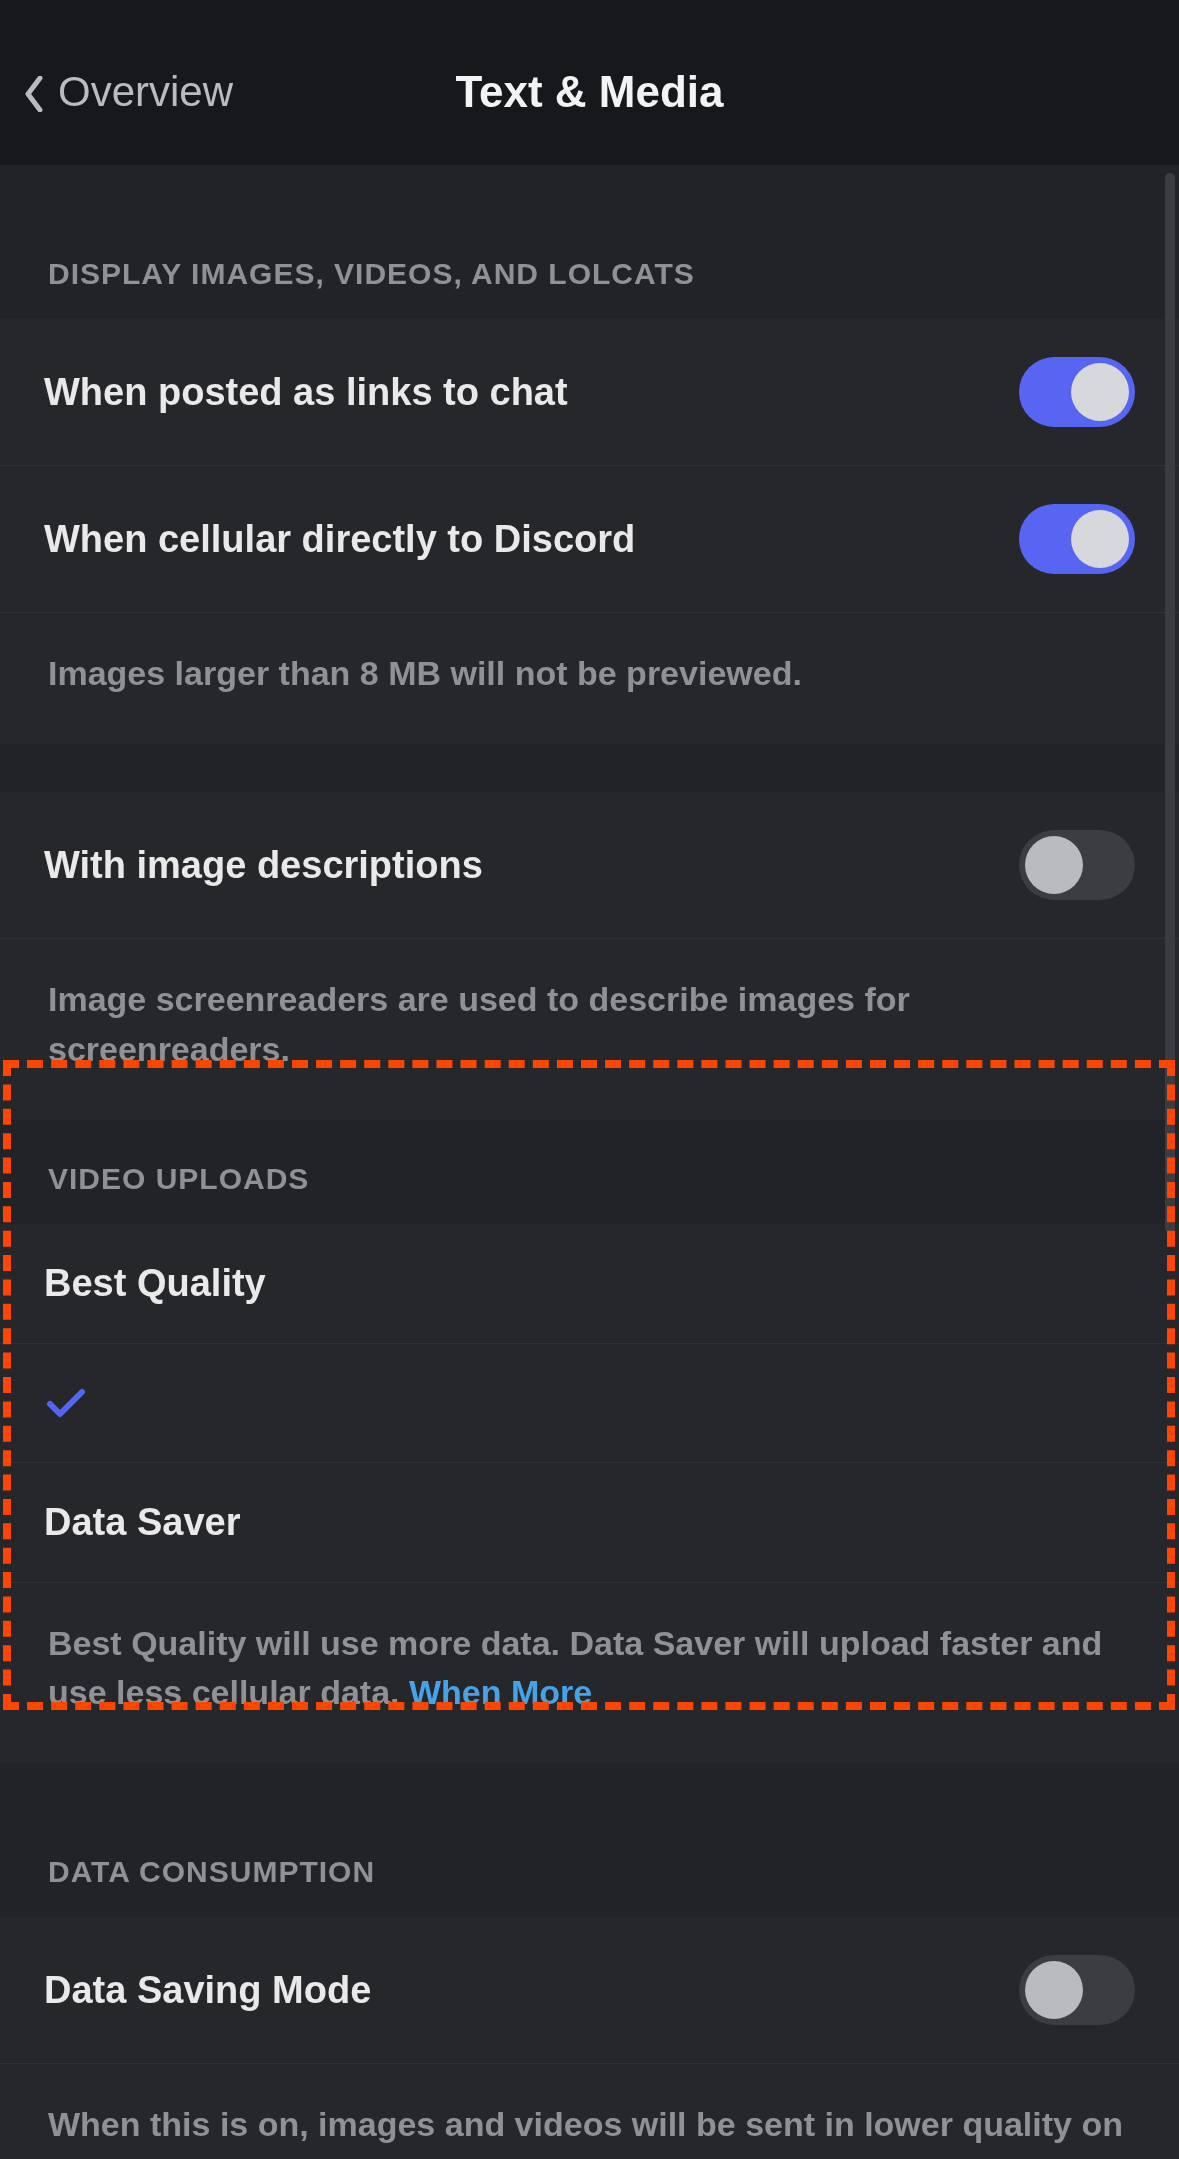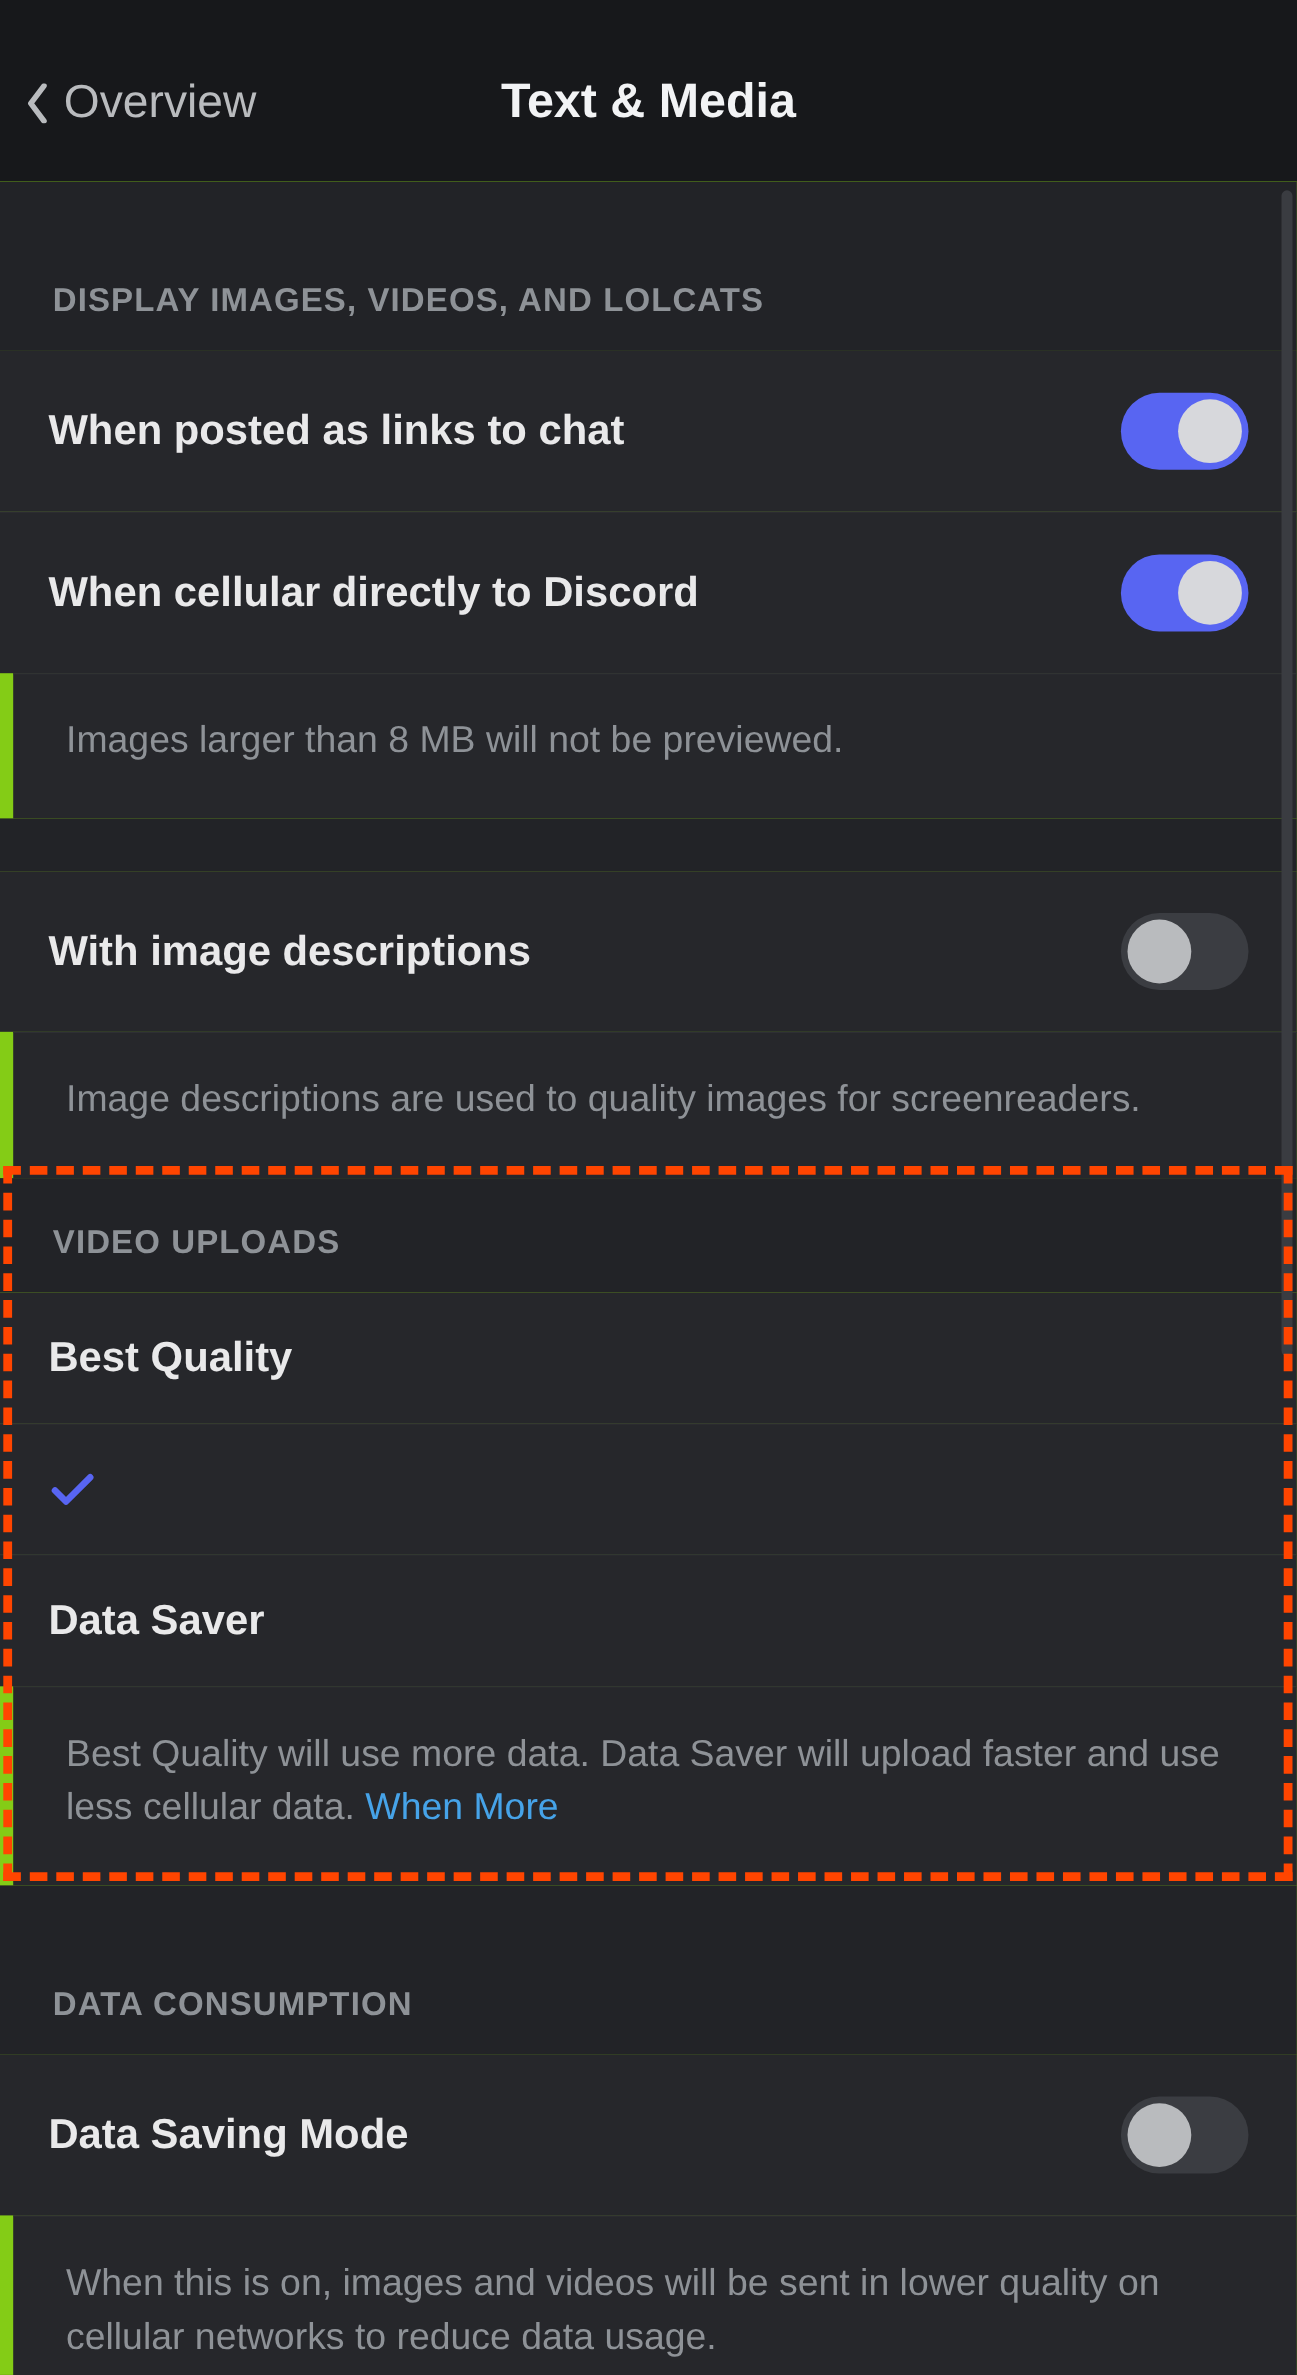--- a/index.html
+++ b/index.html
@@ -78,23 +78,22 @@
     color: #e9e9ea;
   }
   .row + .row { border-top: 1px solid #303136; }
 
   .footer-text {
     background: #26272b;
     padding: 36px 48px 46px;
     font-size: 34px;
     line-height: 1.45;
     color: #8e9297;
-    font-weight: 400;
+    font-weight: 700;
     border-top: 1px solid #303136;
-    margin-left: 12px;
   }
   .gap { height: 48px; background: #222327; }
 
   .toggle {
     width: 116px; height: 70px;
     border-radius: 35px;
     position: relative;
     flex-shrink: 0;
   }
   .toggle .knob {
@@ -161,21 +160,21 @@
   <div class="footer-text">Images larger than 8 MB will not be previewed.</div>
 
   <div class="gap"></div>
 
   <div class="row">
     <span>With image descriptions</span>
     <div class="toggle off">
         <div class="knob"></div>
       </div>
   </div>
-  <div class="footer-text">Image descriptions are used to quality images for screenreaders.</div>
+  <div class="footer-text">Image screenreaders are used to describe images for screenreaders.</div>
 
   <div class="section-header tight">VIDEO UPLOADS</div>
 
   <div class="row">
     <span>Best Quality</span>
   </div>
   <div class="row">
     <span class="check">
       <svg viewBox="0 0 42 42" width="42" height="42">
           <polyline points="6,22 16,32 38,10" fill="none" stroke="#5865f2" stroke-width="6" stroke-linecap="round" stroke-linejoin="round"></polyline>

